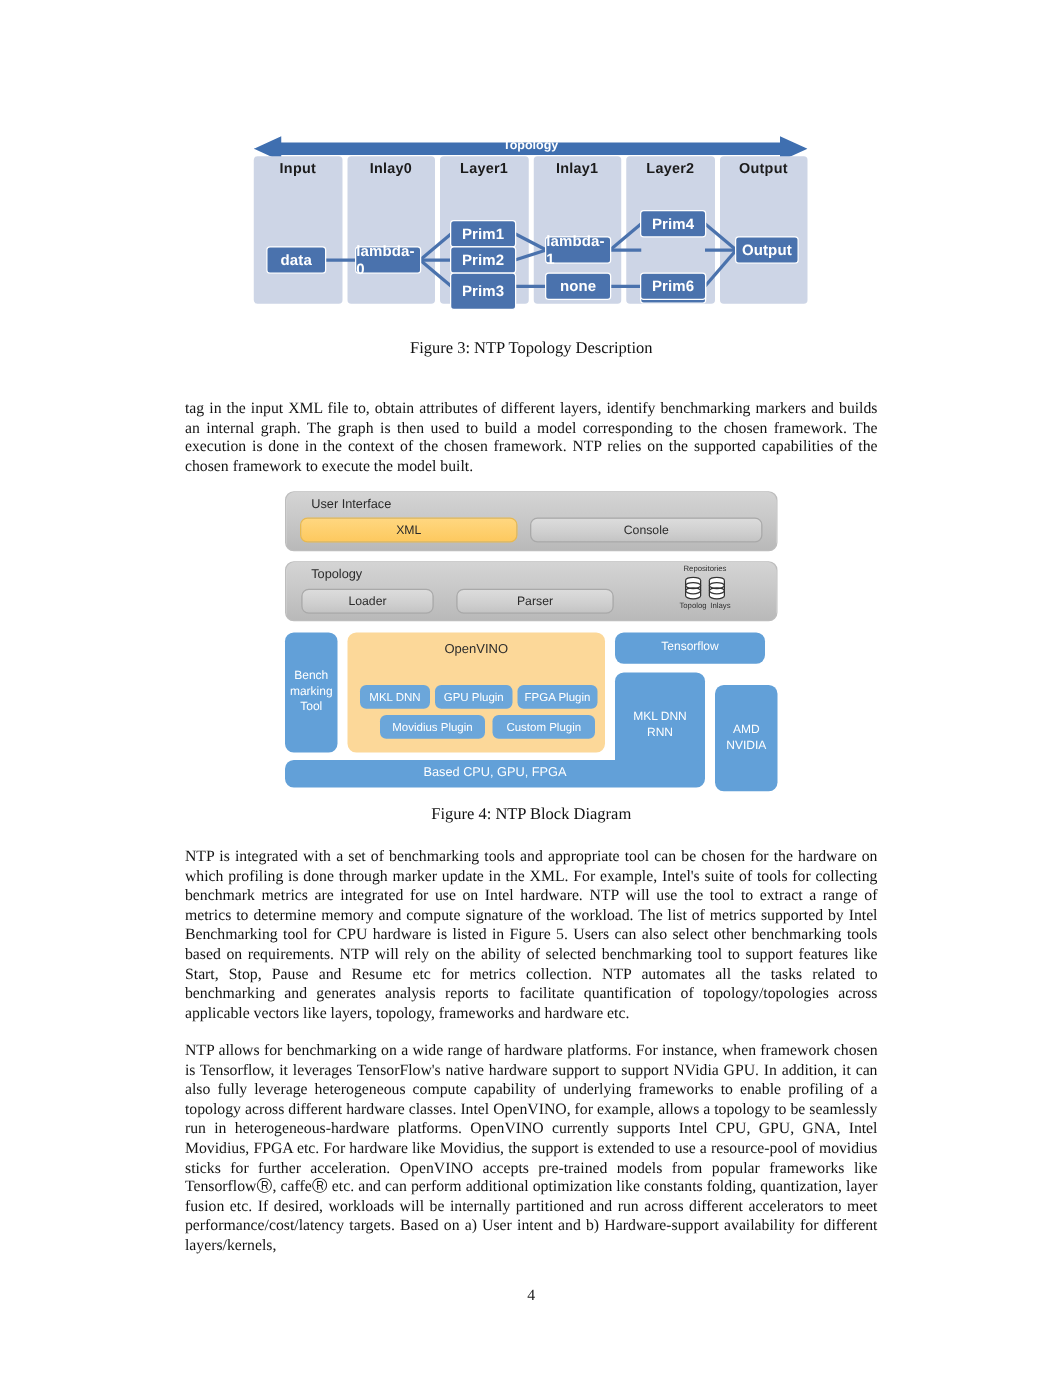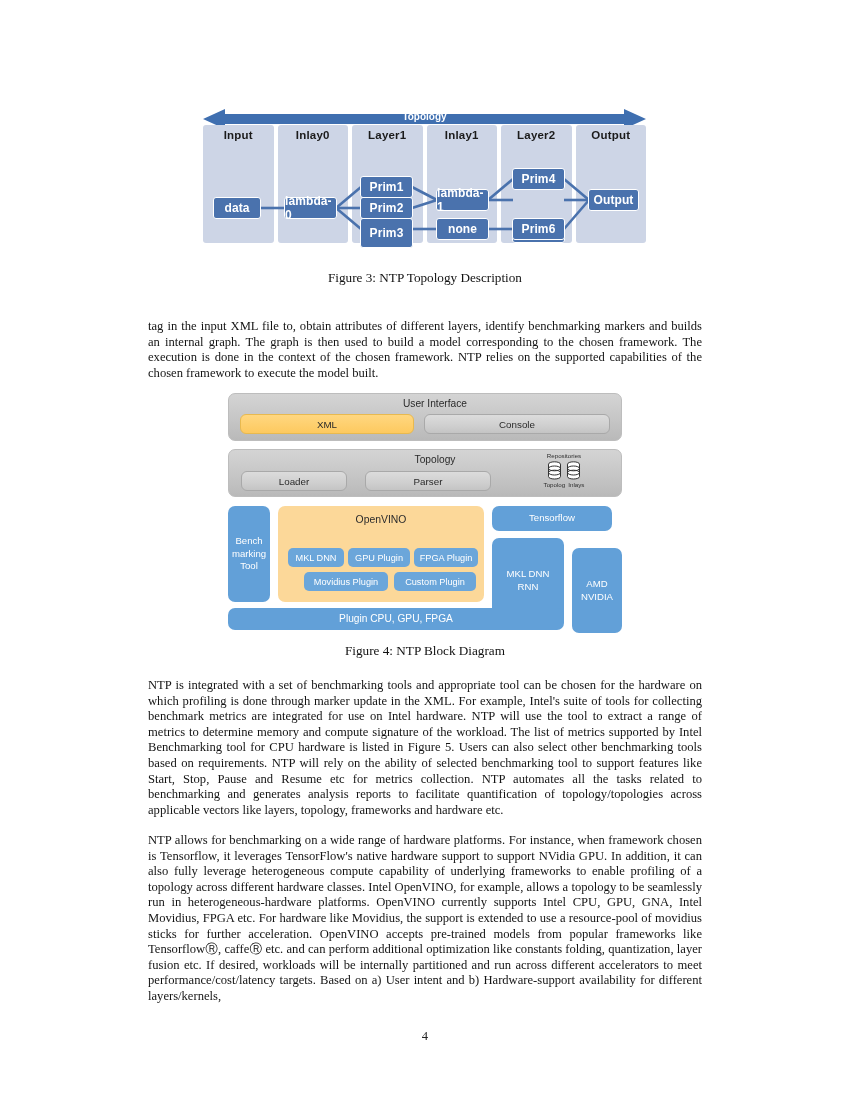--- a/index.html
+++ b/index.html
@@ -120,21 +120,20 @@
     box-sizing: border-box;
   }
   .band-grey {
     background: linear-gradient(180deg,#d4d4d4 0%,#c6c6c6 55%,#b9b9b9 100%);
     border: 1px solid #bdbdbd;
   }
   .band-title {
     position: absolute;
     left: 0; right: 0;
     top: 4px;
-    text-align: center;
     font-size: 10.2px;
     color: #2a2a2a;
     padding-left: 20px;
   }
   .pill {
     position: absolute;
     border-radius: 6px;
     box-sizing: border-box;
     display: flex;
     align-items: center;
@@ -350,21 +349,21 @@
     <div class="plug" style="left:166px; top:179px; width:82px; height:19px;">Custom  Plugin</div>
 
     <div class="blk-blue" style="left:264px; top:113px; width:120px; height:25px;">Tensorflow</div>
 
     <div class="blk-blue" style="left:264px; top:145px; width:72px; height:85px; white-space:pre-line;">MKL DNN
 RNN</div>
 
     <div class="blk-blue" style="left:344px; top:155px; width:50px; height:85px; white-space:pre-line;">AMD
 NVIDIA</div>
 
-    <div class="blk-blue" style="left:0; top:215px; width:336px; height:22px; font-size:10.2px;">Plugin CPU, GPU, FPGA</div>
+    <div class="blk-blue" style="left:0; top:215px; width:336px; height:22px; font-size:10.2px;">Based CPU, GPU, FPGA</div>
   </div>
 
   <div class="figcaption" style="top:643px;">Figure 4: NTP Block Diagram</div>
 
   <div class="para" style="top:678px;">NTP is integrated with a set of benchmarking tools and appropriate tool can be chosen for the hardware on which profiling is done through marker update in the XML. For example, Intel's suite of tools for collecting benchmark metrics are integrated for use on Intel hardware. NTP will use the tool to extract a range of metrics to determine memory and compute signature of the workload. The list of metrics supported by Intel Benchmarking tool for CPU hardware is listed in Figure 5. Users can also select other benchmarking tools based on requirements. NTP will rely on the ability of selected benchmarking tool to support features like Start, Stop, Pause and Resume etc for metrics collection. NTP automates all the tasks related to benchmarking and generates analysis reports to facilitate quantification of topology/topologies across applicable vectors like layers, topology, frameworks and hardware etc.</div>
 
   <div class="para" style="top:833px;">NTP allows for benchmarking on a wide range of hardware platforms.  For instance, when framework chosen is Tensorflow, it leverages TensorFlow's native hardware support to support NVidia GPU. In addition, it can also fully leverage heterogeneous compute capability of underlying frameworks to enable profiling of a topology across different hardware classes. Intel OpenVINO, for example, allows a topology to be seamlessly run in heterogeneous-hardware platforms. OpenVINO currently supports Intel CPU, GPU, GNA, Intel Movidius, FPGA etc. For hardware like Movidius, the support is extended to use a resource-pool of movidius sticks for further acceleration. OpenVINO accepts pre-trained models from popular frameworks like TensorflowⓇ, caffeⓇ etc.  and can perform additional optimization like constants folding, quantization, layer fusion etc. If desired, workloads will be internally partitioned and run across different accelerators to meet performance/cost/latency targets.  Based on a) User intent and b) Hardware-support availability for different layers/kernels,</div>
 
   <div class="pageno">4</div>
 

